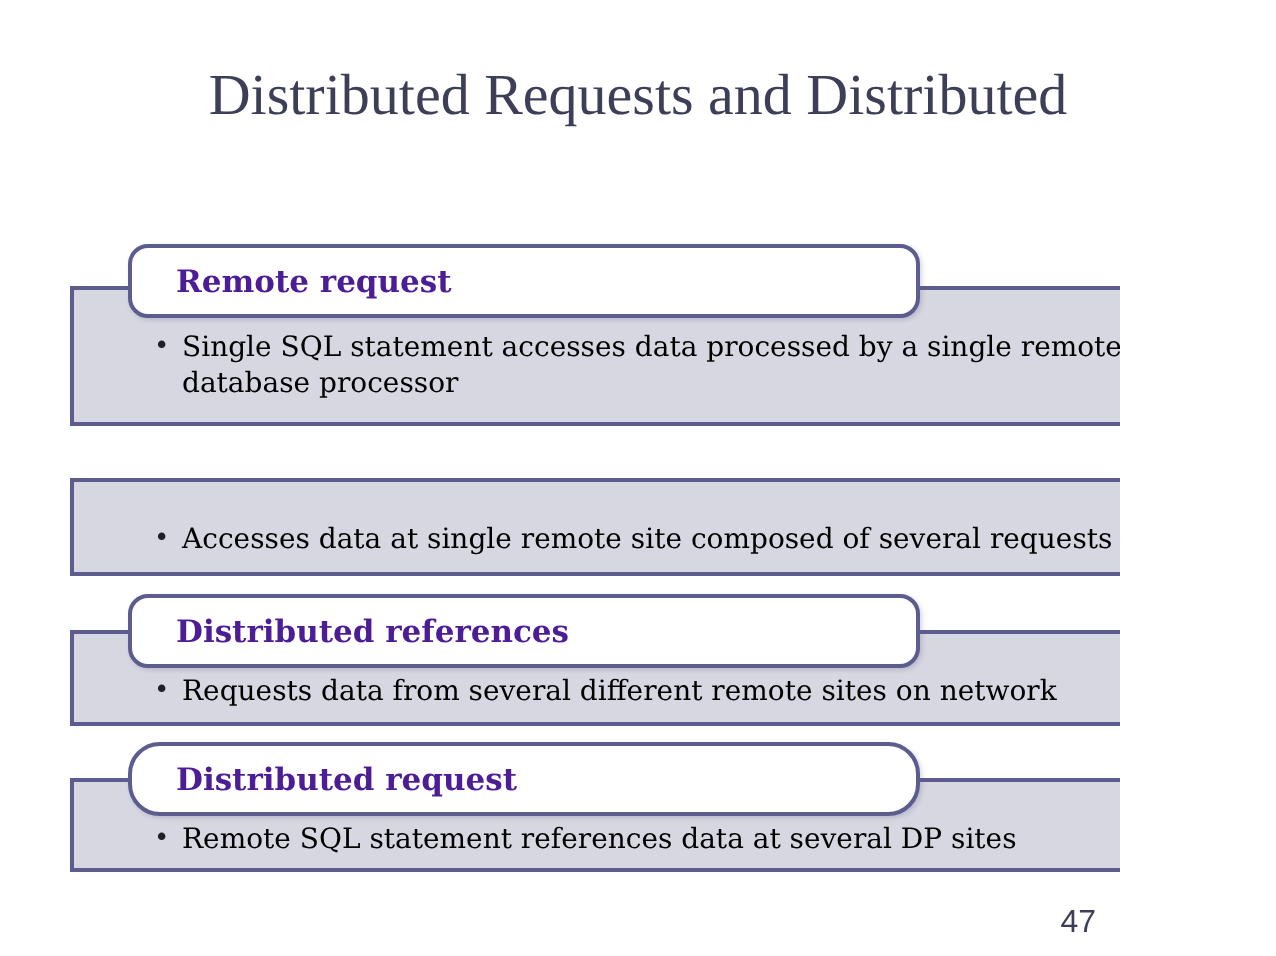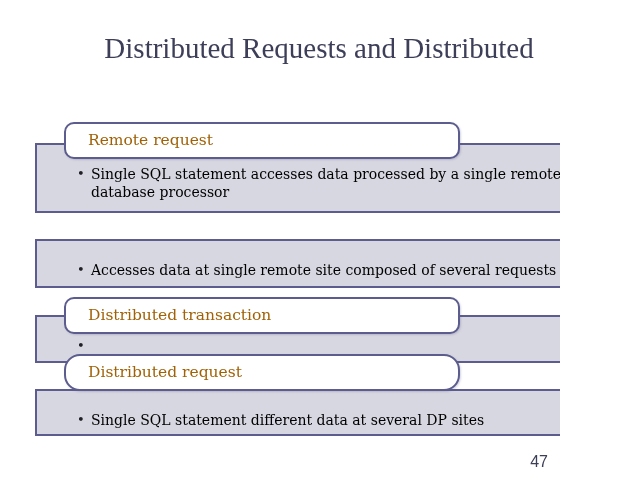--- a/index.html
+++ b/index.html
@@ -36,23 +36,23 @@
     background: #ffffff;
     border: 2px solid #5c5c8e;
     border-radius: 10px;
     z-index: 2;
     box-shadow: 1px 1px 2px rgba(90,90,140,0.25);
   }
   .section-tab .tab-label {
     display: block;
     padding: 7px 0 0 22px;
     font-family: "DejaVu Serif", serif;
-    font-weight: normal;
+    font-weight: bold;
     font-size: 15.5px;
-    color: #a16207;
+    color: #4c1d95;
     white-space: nowrap;
   }
   .section-body {
     position: absolute;
     left: 35px;
     width: 566px;
     box-sizing: border-box;
     background: #d7d7e1;
     border: 2px solid #5c5c8e;
     z-index: 1;
@@ -77,21 +77,21 @@
     color: #000000;
     max-width: 500px;
   }
   
   #tab-1  { top: 122px; }
   #body-1 { top: 143px; height: 70px; }
   #tab-2  { top: 221px; }
   #body-2 { top: 239px; height: 49px; }
   #tab-3  { top: 297px; }
   #body-3 { top: 315px; height: 48px; }
-  #tab-4  { top: 354px; border-radius: 16px; }
+  #tab-4  { top: 371px; border-radius: 16px; }
   #body-4 { top: 389px; height: 47px; }
   .page-number {
     position: absolute;
     right: 12px;
     bottom: 7px;
     font-family: Liberation Sans, sans-serif;
     font-size: 16px;
     color: #3d3e58;
   }
 </style>
@@ -115,33 +115,34 @@
   </div>
 
   <div id="body-2" class="section-body">
     <div class="bullet-row">
       <span class="bullet-glyph">•</span>
       <span class="bullet-text">Accesses data at single remote site composed of several requests</span>
     </div>
   </div>
 
   <div id="tab-3" class="section-tab">
-    <span class="tab-label">Distributed transaction</span>
+    <span class="tab-label">Distributed references</span>
   </div>
   <div id="body-3" class="section-body">
     <div class="bullet-row">
       <span class="bullet-glyph">•</span>
+      <span class="bullet-text">Requests data from several different remote sites on network</span>
     </div>
   </div>
 
   <div id="tab-4" class="section-tab">
     <span class="tab-label">Distributed request</span>
   </div>
   <div id="body-4" class="section-body">
     <div class="bullet-row">
       <span class="bullet-glyph">•</span>
-      <span class="bullet-text">Single SQL statement different data at several DP sites</span>
+      <span class="bullet-text">Remote SQL statement references data at several DP sites</span>
     </div>
   </div>
 
   <div class="page-number">47</div>
 
 </div>
 
 </body></html>

